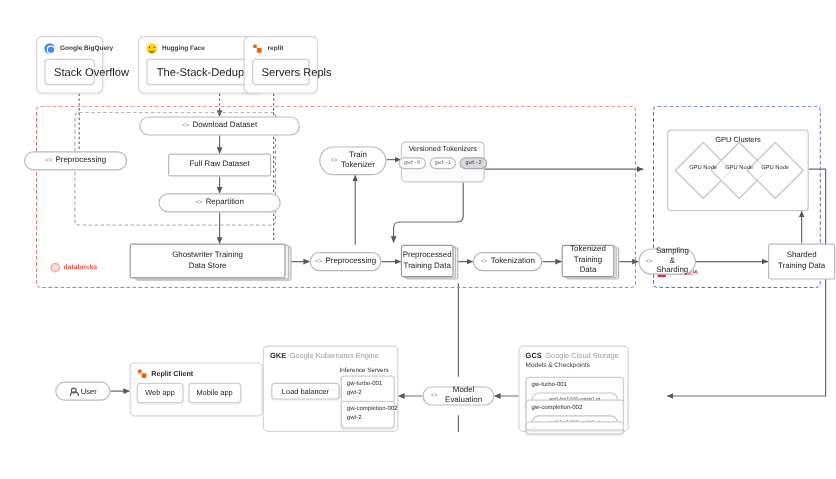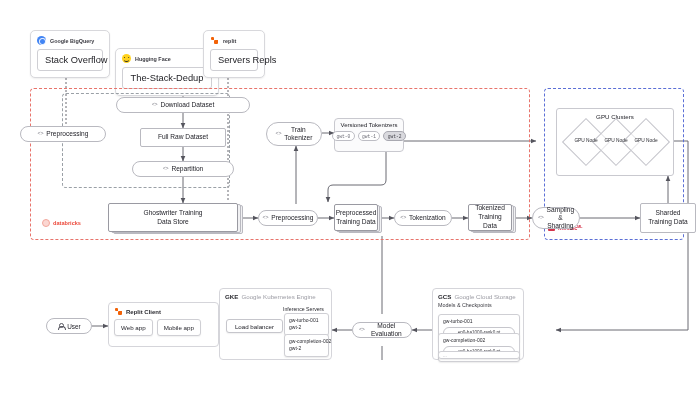--- a/index.html
+++ b/index.html
@@ -304,29 +304,29 @@
       <path d="M382,346 L382,360"></path>
 
       <path d="M92,326 L108,326" marker-end="url(#ah)"></path>
 
       <path d="M219,326 L182,326" marker-end="url(#ah)"></path>
 
       <path d="M276,326 L286,326" marker-end="url(#ah)"></path>
     </g>
   </svg>
 
-  <div class="node src-card" style="left:30px; top:30px; width:80px;">
+  <div class="node src-card" style="left:30px; top:30px; width:56px;">
     <div class="src-brand">
       <span class="lg lg-bq"></span>
       <span>Google BigQuery</span>
     </div>
     <div class="src-title">Stack Overflow</div>
   </div>
 
-  <div class="node src-card" style="left:115px; top:48px; width:104px;">
+  <div class="node src-card" style="left:115px; top:30px; width:104px;">
     <div class="src-brand">
       <span class="lg lg-hf"></span>
       <span>Hugging Face</span>
     </div>
     <div class="src-title">The-Stack-Dedup</div>
   </div>
 
   <div class="node src-card" style="left:203px; top:30px; width:62px;">
     <div class="src-brand">
       <span class="lg lg-rp"></span>

